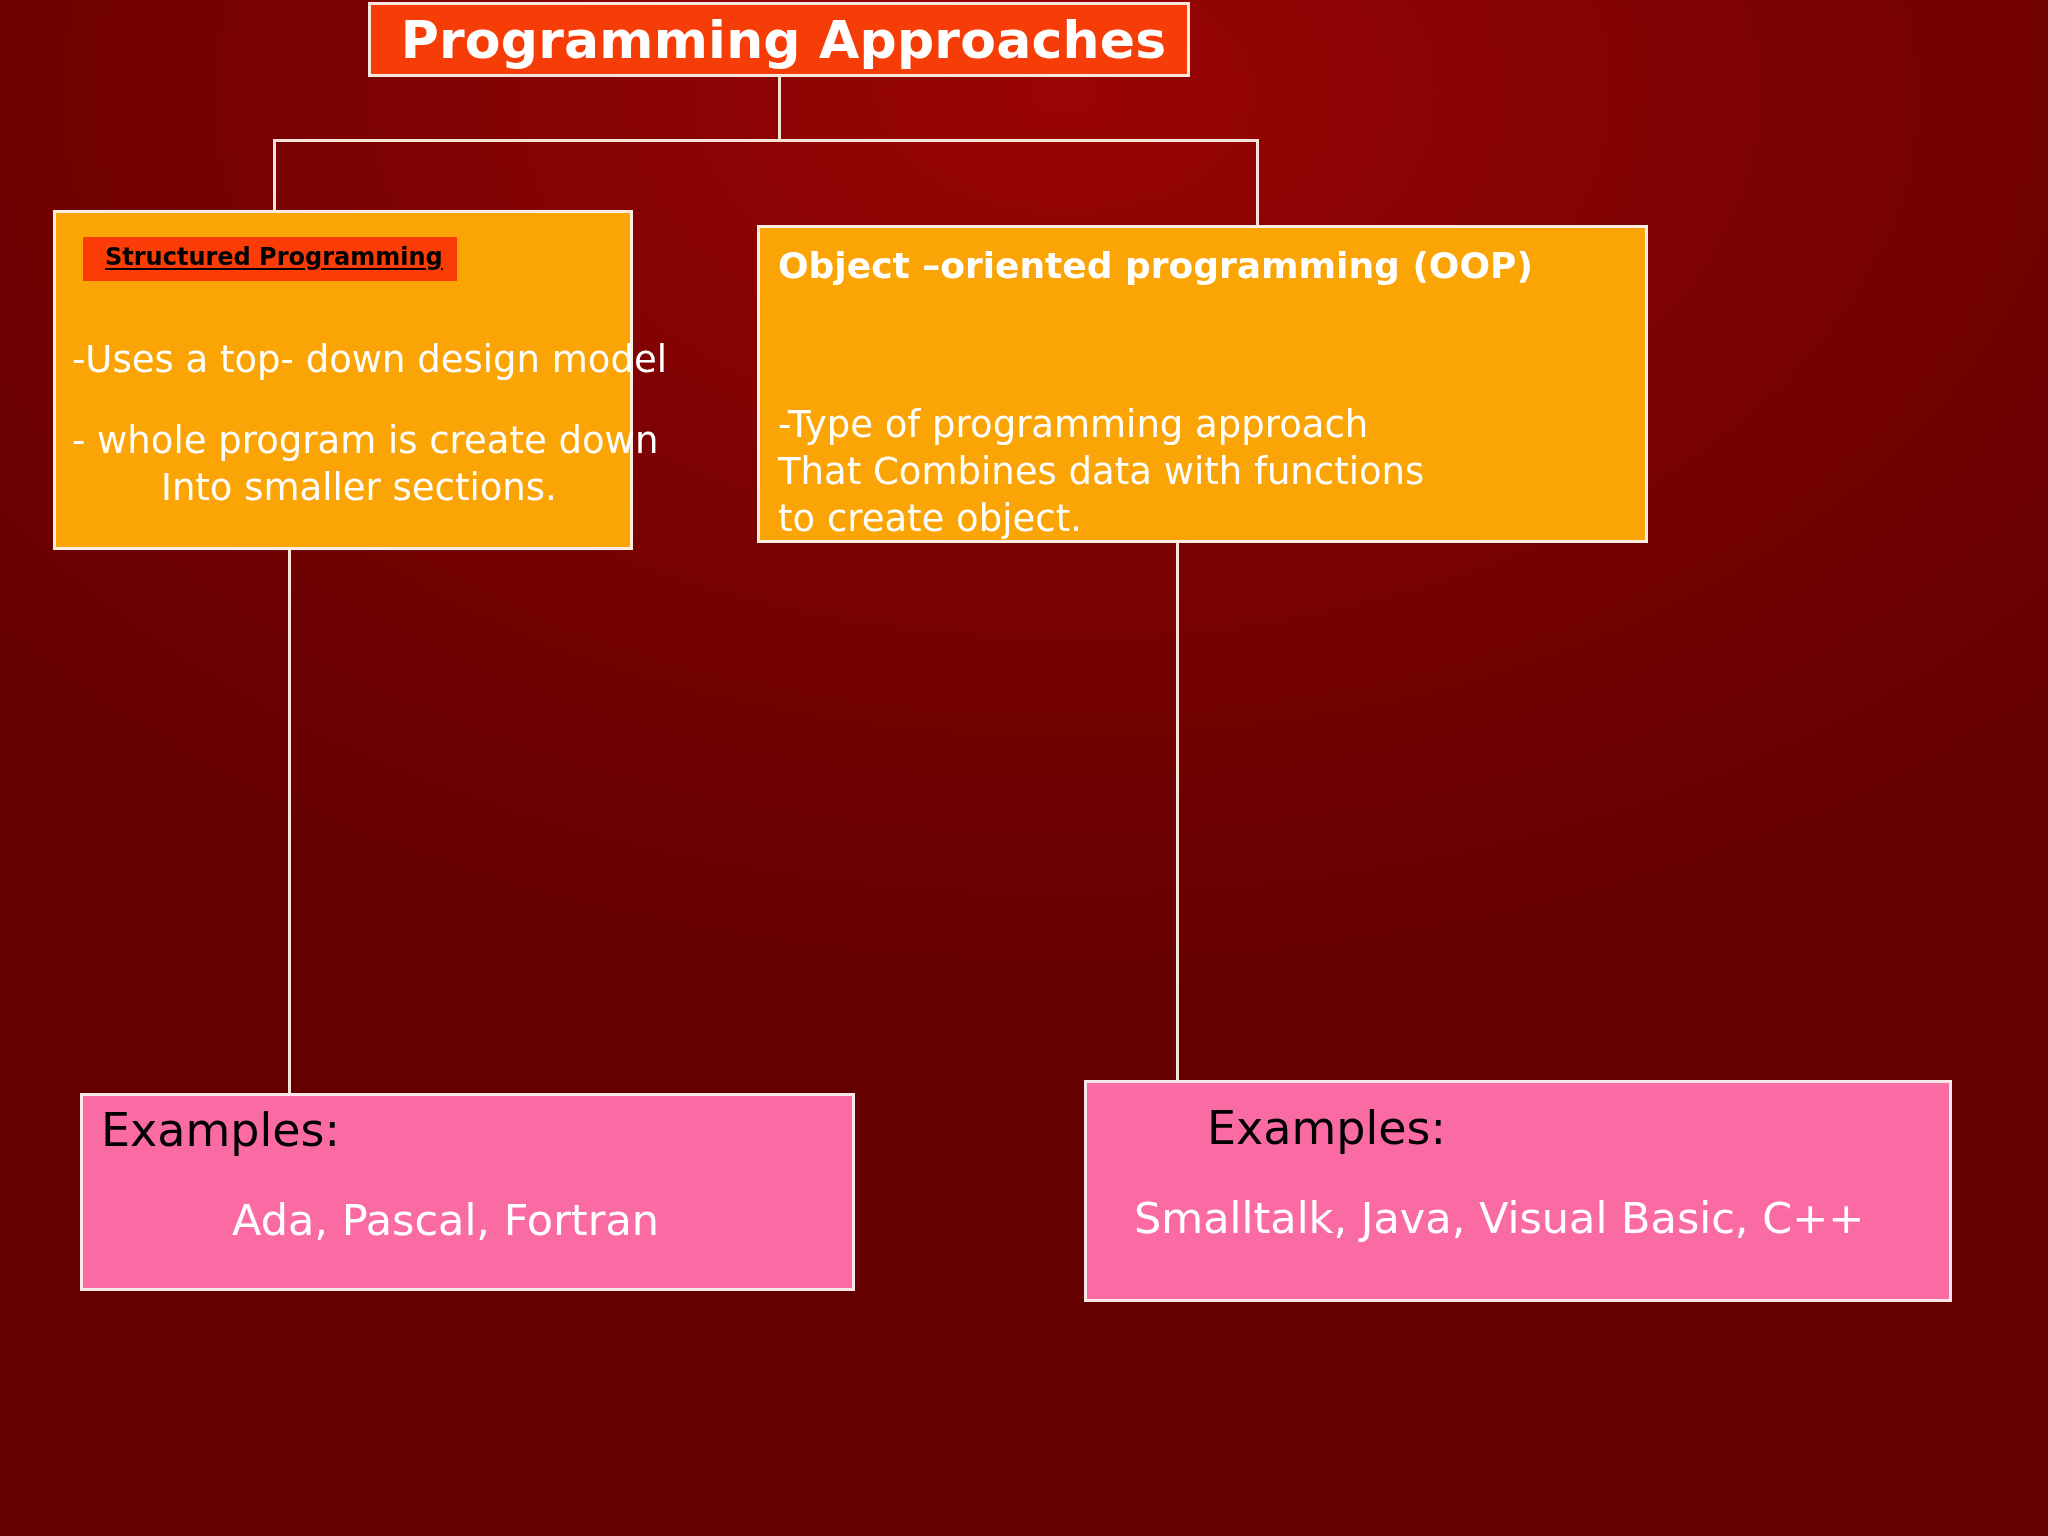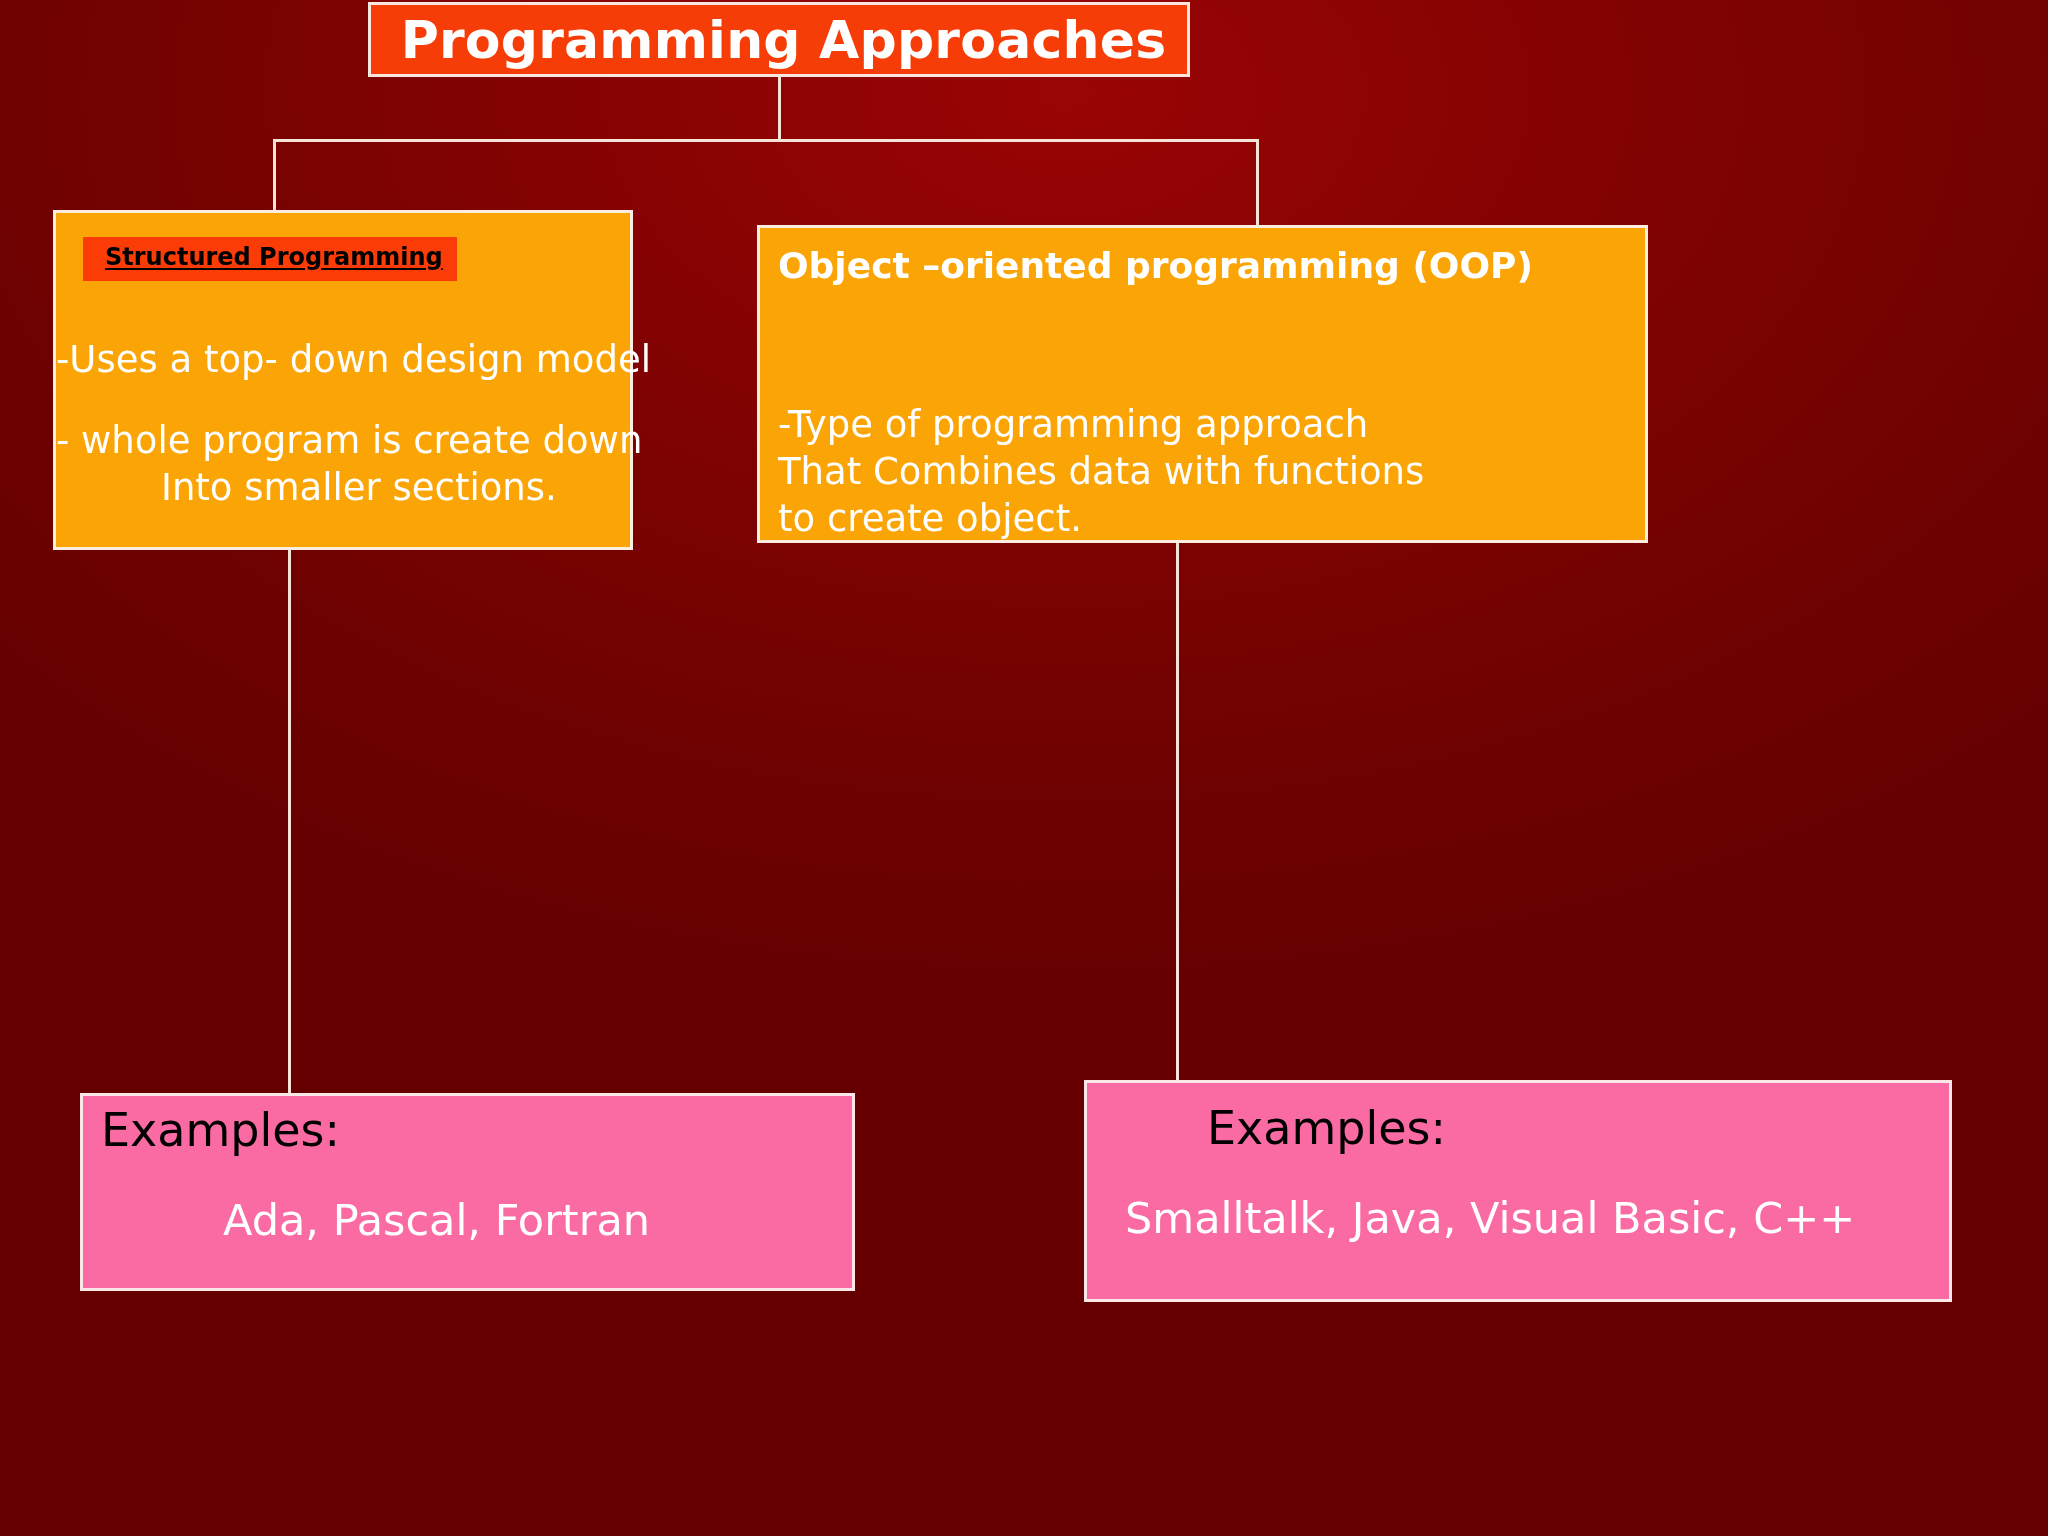--- a/index.html
+++ b/index.html
@@ -78,21 +78,21 @@
   #structured-body {
     position: absolute;
     left: 0px;
     top: 124px;
     width: 100%;
     color: #ffffff;
     font-size: 37px;
     line-height: 1.27;
   }
   #structured-body .ln {
-    padding-left: 0;
+    padding-left: 16px;
     white-space: nowrap;
   }
   #structured-body .ln.gap { margin-top: 34px; }
   #structured-body .ln.indent { padding-left: 105px; }
 
   #oop-heading {
     position: absolute;
     left: 18px;
     top: 17px;
     color: #ffffff;
@@ -126,20 +126,21 @@
     color: #000000;
     font-size: 46px;
     white-space: nowrap;
     text-align: right;
   }
   .example-items {
     position: absolute;
     color: #ffffff;
     font-size: 43px;
     white-space: nowrap;
+    margin-left: 9px;
   }
   #box-examples-left .example-title  { left: 18px; top: 7px; }
   #box-examples-left .example-items  { left: 140px; top: 99px; }
   #box-examples-right .example-title { left: 120px; top: 18px; }
   #box-examples-right .example-items { left: 38px;  top: 110px; }
 </style>
 </head>
 <body>
 
 <div id="slide">

